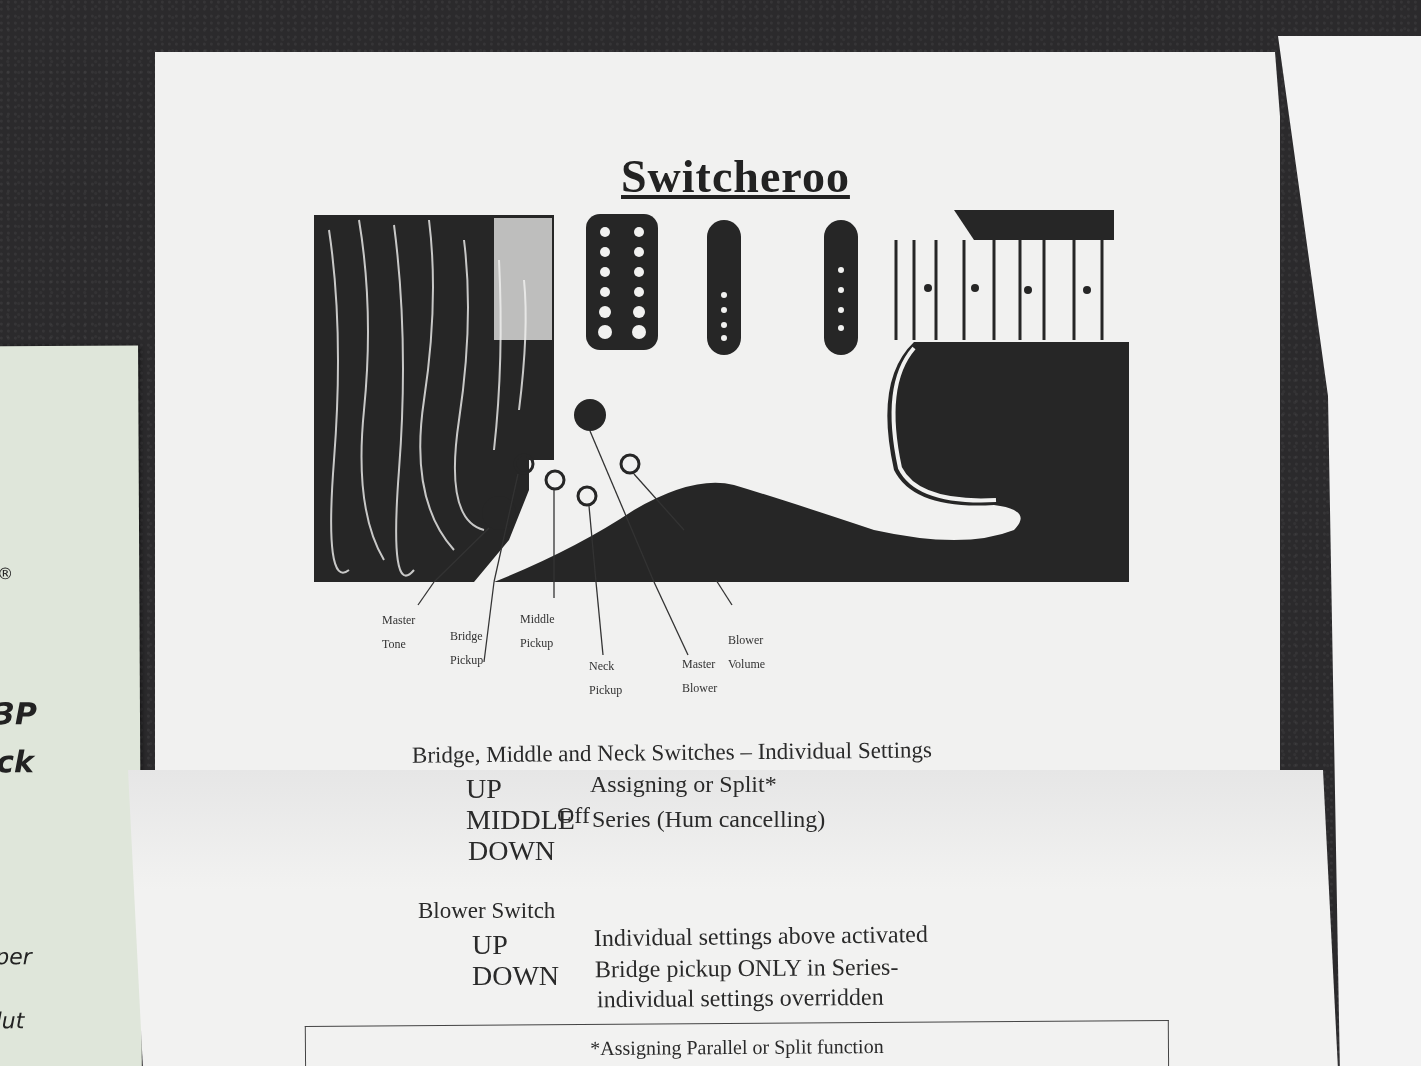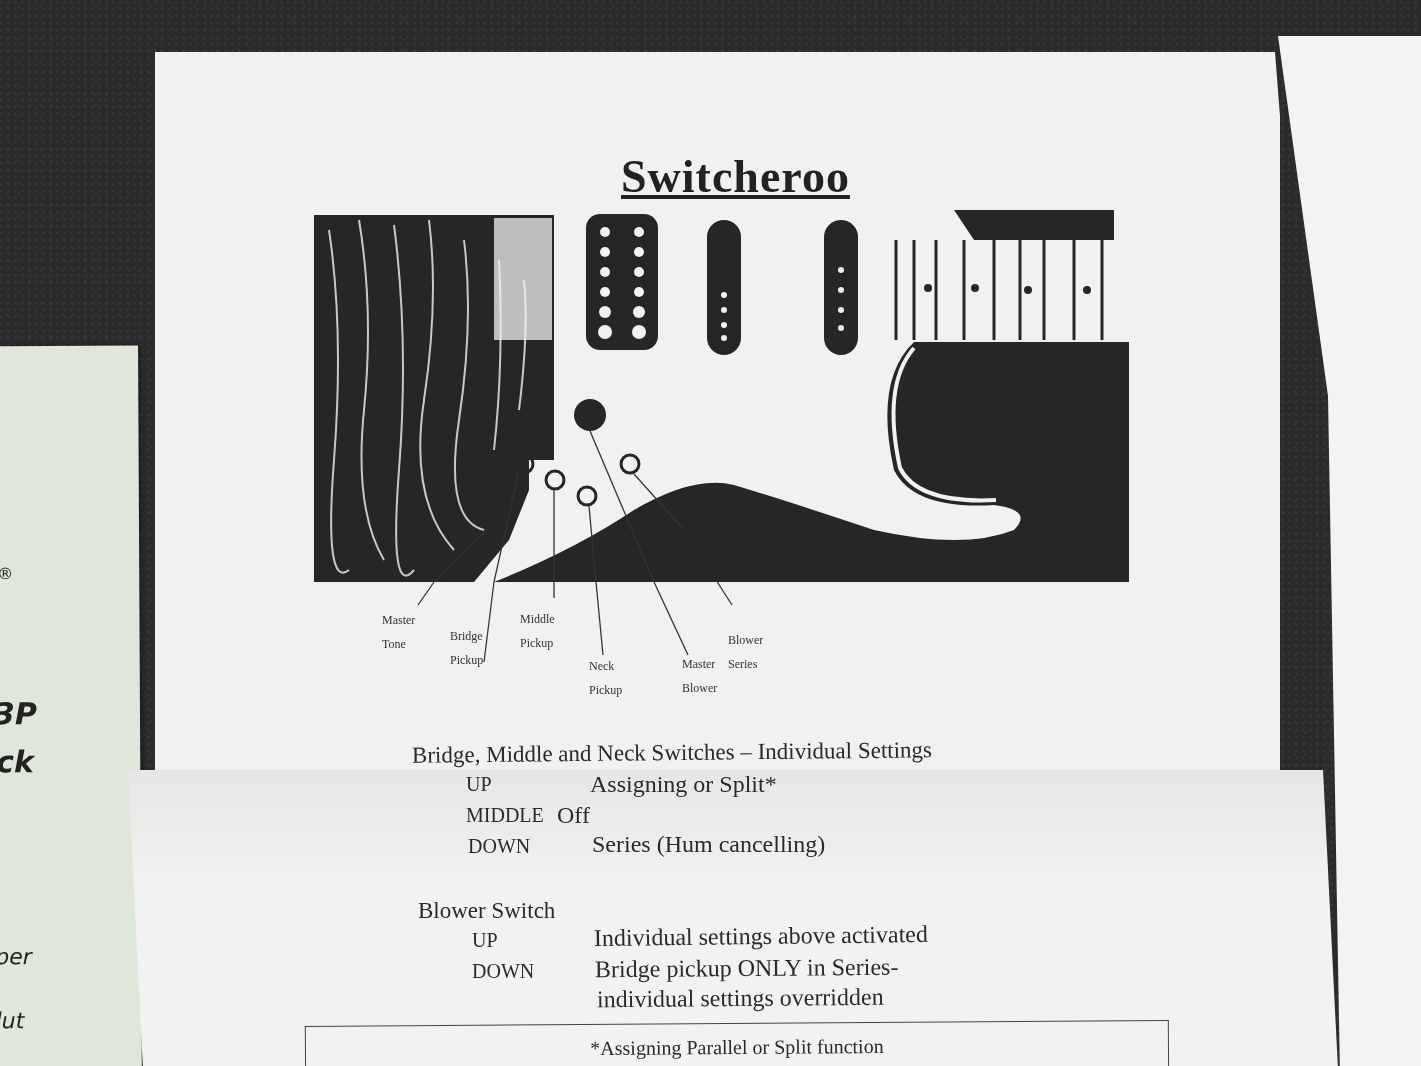--- a/index.html
+++ b/index.html
@@ -41,21 +41,21 @@
   }
   .title {
     position:absolute; left:621px; top:122px; font-size:46px; font-weight:bold;
     text-decoration:underline; color:#222; letter-spacing:1px;margin-top:28px;
   }
   .diagram {
     position:absolute; left:314px; top:210px; width:815px; height:372px;
   }
   .lbl { position:absolute; font-size:12px; color:#333; line-height:24px; }
   .heading { position:absolute; font-size:23px; color:#2a2a2a; }
-  .key { position:absolute; font-size:20px; color:#2a2a2a; }
+  .key { position:absolute; font-size:28px; color:#2a2a2a; }
   .val { position:absolute; font-size:24px; color:#2a2a2a; }
   .footer-box {
     position:absolute; left:305px; top:1023px; width:862px; height:60px;
     border:1.5px solid #444; border-bottom:none; transform:rotate(-0.4deg);
   }
   .footer-box span {
     position:absolute; left:0; right:0; top:12px; text-align:center;
     font-size:20px; color:#2a2a2a;
   }
 </style>
@@ -199,31 +199,31 @@
 <div class="lbl" style="left:589px;top:654px">
   <div>Neck</div>
   <div>Pickup</div>
 </div>
 <div class="lbl" style="left:682px;top:652px">
   <div>Master</div>
   <div>Blower</div>
 </div>
 <div class="lbl" style="left:728px;top:628px">
   <div>Blower</div>
-  <div>Series</div>
+  <div>Volume</div>
 </div>
 
 <div class="heading" style="left:412px;top:740px;transform:rotate(-0.6deg)">Bridge, Middle and Neck Switches – Individual Settings</div>
 
 <div class="key" style="left:466px;top:773px">UP</div>
 <div class="val" style="left:590px;top:771px">Assigning or Split*</div>
 <div class="key" style="left:466px;top:804px">MIDDLE</div>
 <div class="val" style="left:557px;top:802px">Off</div>
 <div class="key" style="left:468px;top:835px">DOWN</div>
-<div class="val" style="left:592px;top:831px">Series (Hum cancelling)</div>
+<div class="val" style="left:592px;top:806px">Series (Hum cancelling)</div>
 
 <div class="heading" style="left:418px;top:898px">Blower Switch</div>
 <div class="key" style="left:472px;top:929px">UP</div>
 <div class="val" style="left:594px;top:923px;transform:rotate(-0.7deg)">Individual settings above activated</div>
 <div class="key" style="left:472px;top:960px">DOWN</div>
 <div class="val" style="left:595px;top:955px;transform:rotate(-0.5deg)">Bridge pickup ONLY in Series-</div>
 <div class="val" style="left:597px;top:985px;transform:rotate(-0.5deg)">individual settings overridden</div>
 
 <div class="footer-box">
   <span>*Assigning Parallel or Split function</span>

